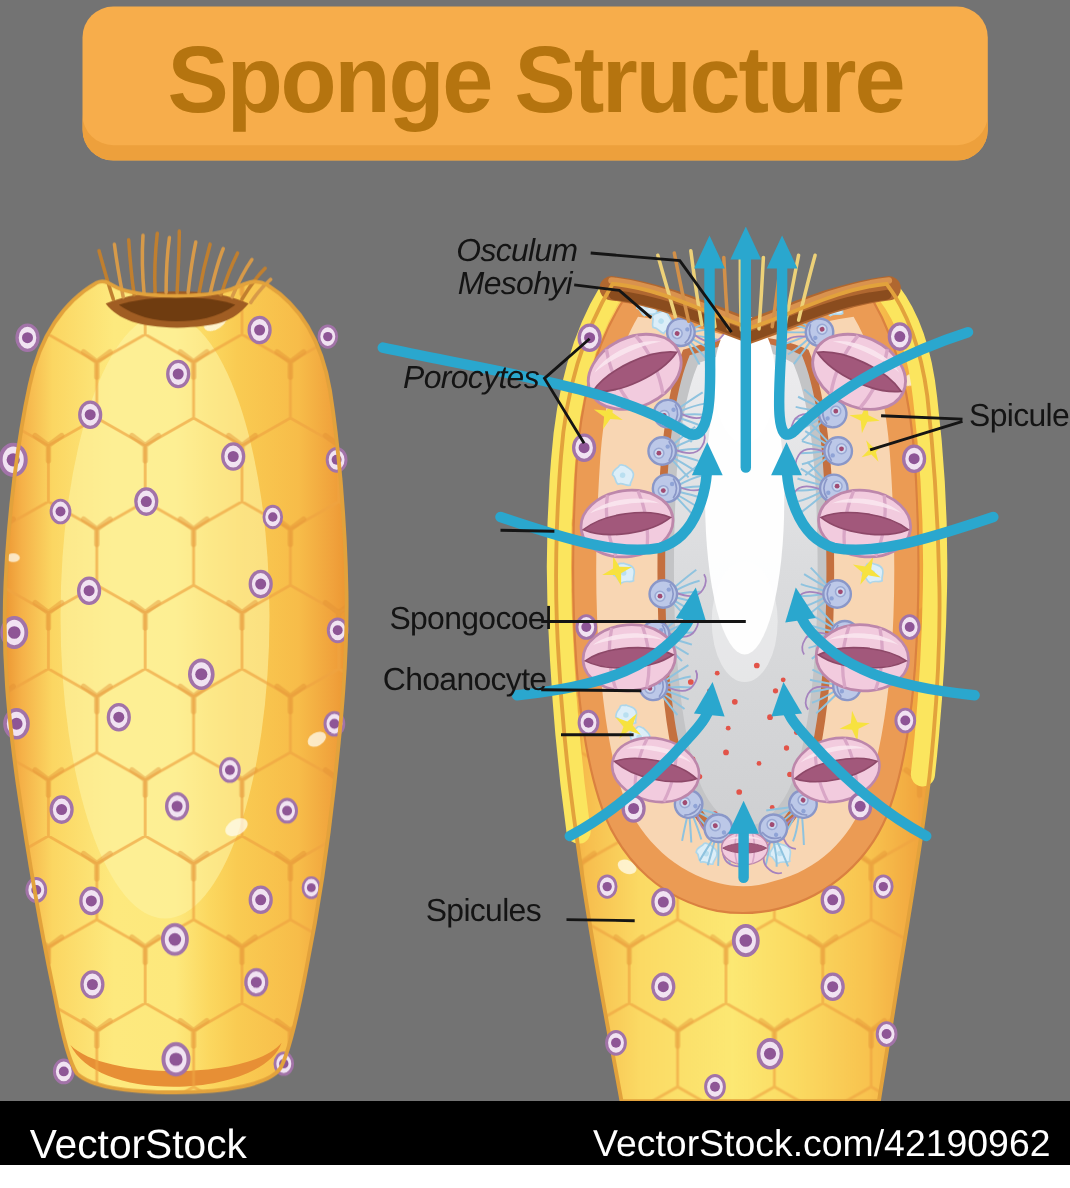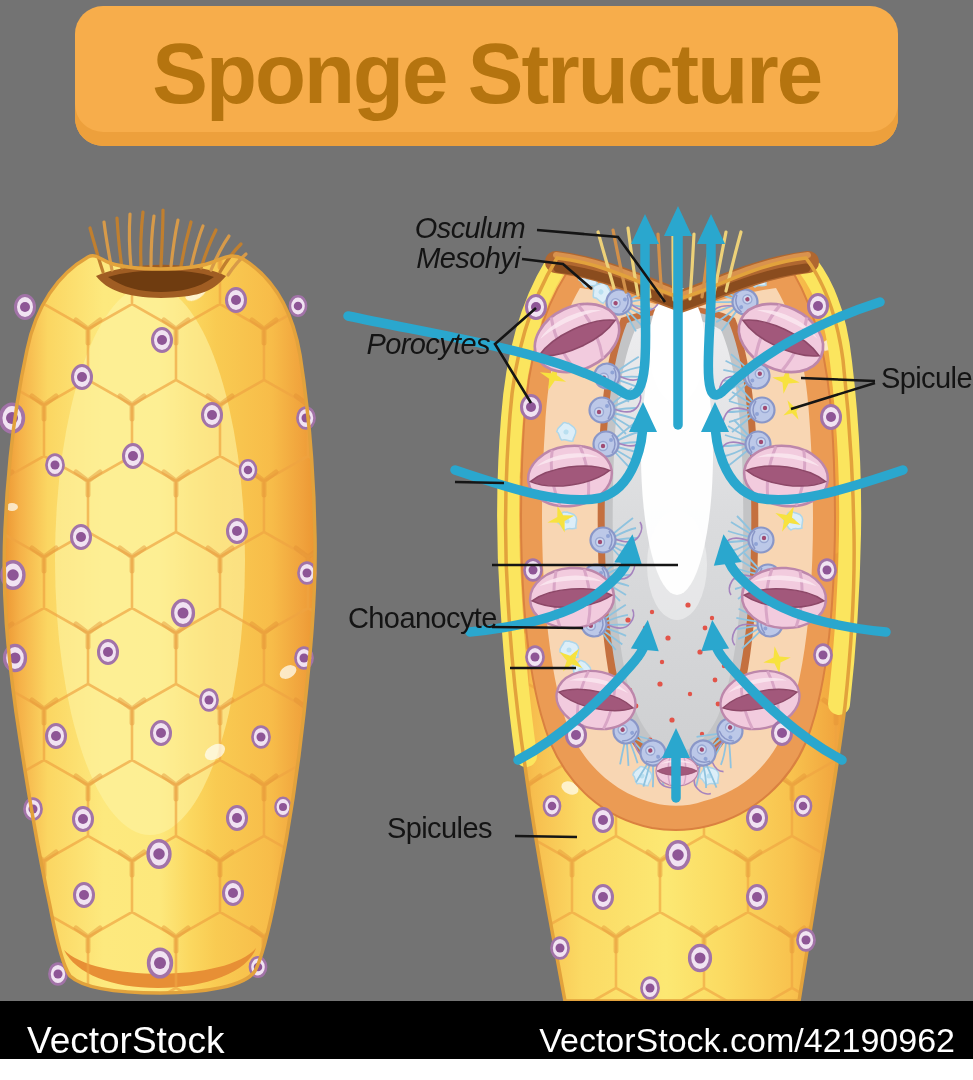--- a/index.html
+++ b/index.html
@@ -369,20 +369,21 @@
       <path d="M492,627 L583,628"></path>
       <path d="M510,668 L576,668"></path>
       <path d="M515,836 L577,837"></path>
     </g>
   </svg>
 
   <div class="lbl right" style="right:448px;top:213px">Osculum</div>
   <div class="lbl right" style="right:453px;top:243px">Mesohyi</div>
   <div class="lbl right" style="right:483px;top:329px">Porocytes</div>
   <div class="lbl" style="left:881px;top:363px">Spicules</div>
+  <div class="lbl" style="left:354px;top:548px">Spongocoel</div>
   <div class="lbl" style="left:348px;top:603px">Choanocyte</div>
   <div class="lbl" style="left:387px;top:813px">Spicules</div>
 
   <div class="footer">
     <span class="brand">VectorStock</span>
     <span class="credit">VectorStock.com/42190962</span>
   </div>
 </div>
 
 </body></html>

